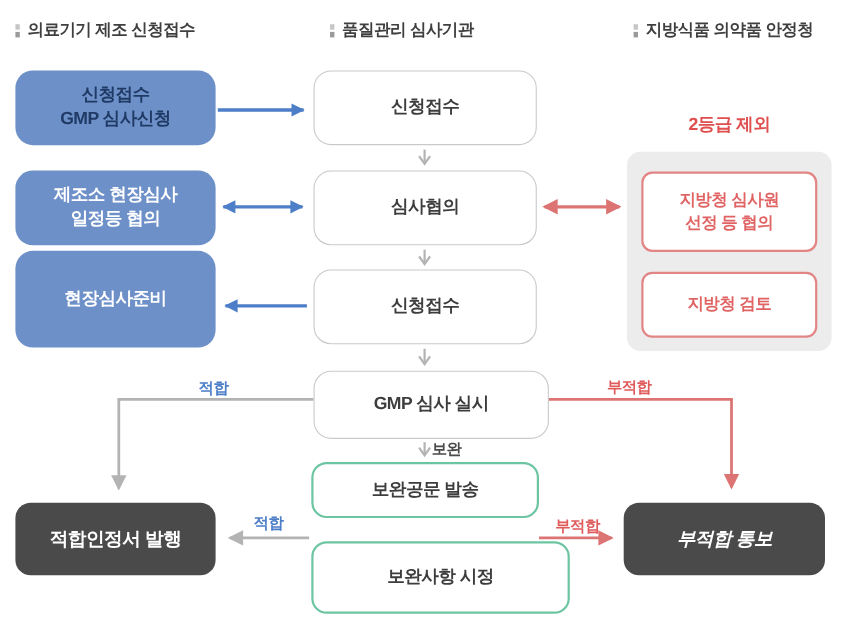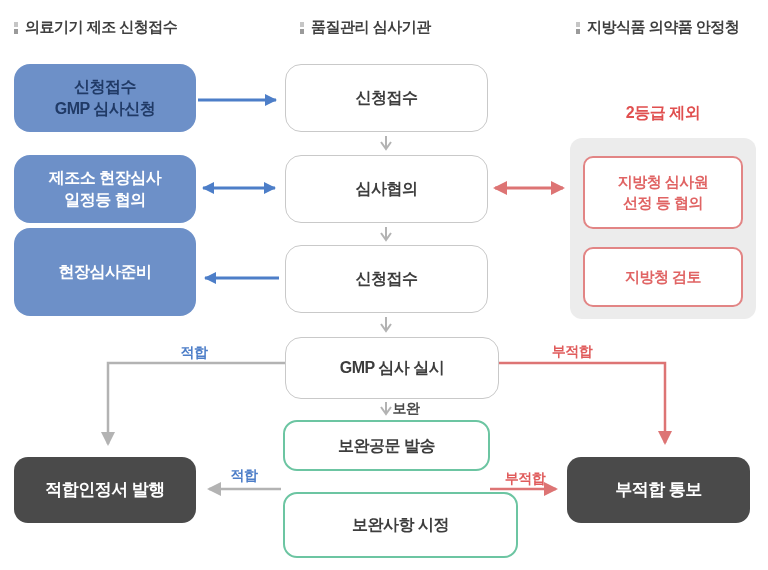--- a/index.html
+++ b/index.html
@@ -45,21 +45,21 @@
 
   .panel { position:absolute; left:570px; top:138px; width:186px; height:181px;
            background:var(--gray-panel,#ececec); border-radius:12px; }
   .red-box { background:#fff; border:2px solid #e28585; border-radius:10px;
              font-size:15px; color:#e06464; }
   #r1 { left:583px; top:156px; width:160px; height:73px; }
   #r2 { left:583px; top:247px; width:160px; height:60px; }
 
   .dark { background:var(--dark-box,#4a4a4a); color:#fff; border-radius:14px; font-size:17px; }
   #d1 { left:14px;  top:457px; width:182px; height:66px; }
-  #d2 { left:567px; top:457px; width:183px; height:66px; }
+  #d2 { left:567px; top:457px; width:183px; height:66px;font-style:italic; }
 
   
   .lbl { position:absolute; transform:translate(-50%,-50%); font-weight:bold;
          font-size:14px; white-space:nowrap; }
   .blue-t { color:var(--blue-accent,#4d7ec8); }
   .red-t  { color:var(--red-accent,#e05c5c); }
   .gray-t { color:#4a4a4a; }
 
   #grade2 { position:absolute; left:570px; top:103px; width:186px; text-align:center;
             color:#e04f4f; font-weight:bold; font-size:16px; }

